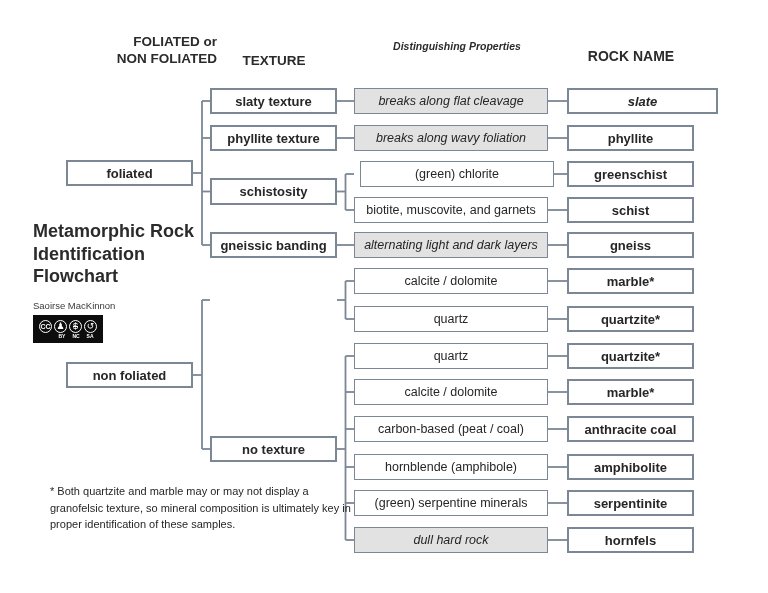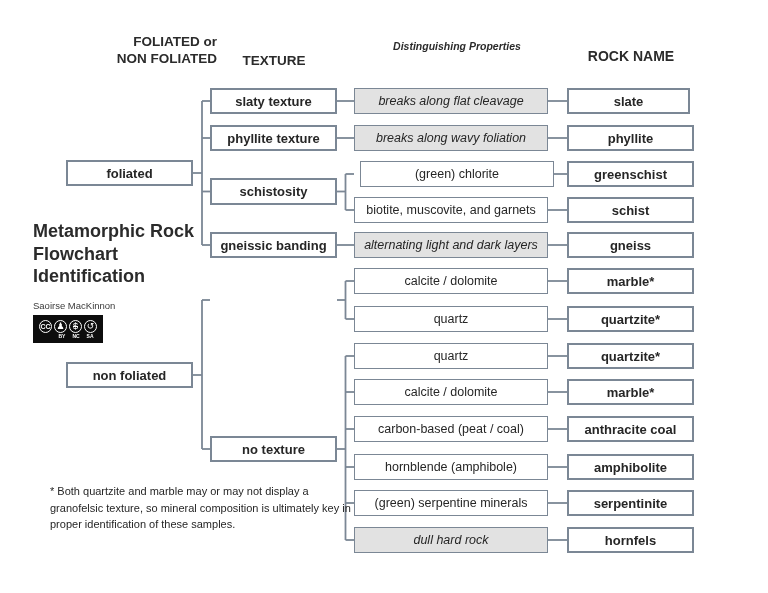--- a/index.html
+++ b/index.html
@@ -117,21 +117,21 @@
     <span>gneissic banding</span>
   </div>
   <div class="box strong-box" style="left:210px;top:436px;width:127px;height:26px">
     <span>no texture</span>
   </div>
 
   <div id="rows-container">
       <div class="box shaded" style="left: 354px; top: 88px; width: 194px; height: 26px;">
         <span>breaks along flat cleavage</span>
       </div>
-      <div class="box strong-box" style="left: 567px; top: 88px; width: 123px; height: 26px;">
+      <div class="box strong-box" style="left: 567px; top: 88px; width: 151px; height: 26px; font-style: italic;">
         <span>slate</span>
       </div>
       <div class="box shaded" style="left: 354px; top: 125px; width: 194px; height: 26px;">
         <span>breaks along wavy foliation</span>
       </div>
       <div class="box strong-box" style="left: 567px; top: 125px; width: 127px; height: 26px;">
         <span>phyllite</span>
       </div>
       <div class="box" style="left: 360px; top: 161px; width: 194px; height: 26px;">
         <span>(green) chlorite</span>
@@ -196,22 +196,22 @@
       <div class="box shaded" style="left: 354px; top: 527px; width: 194px; height: 26px;">
         <span>dull hard rock</span>
       </div>
       <div class="box strong-box" style="left: 567px; top: 527px; width: 127px; height: 26px;">
         <span>hornfels</span>
       </div>
     </div>
 
   <div class="title">
     <div>Metamorphic Rock</div>
+    <div>Identification</div>
     <div>Flowchart</div>
-    <div>Identification</div>
   </div>
 
   <div class="credit-name">Saoirse MacKinnon</div>
   <div class="cc-badge">
     <div class="cc-circles">
       <span class="cc-circle">CC</span>
       <span class="cc-circle glyph">♟</span>
       <span class="cc-circle glyph" style="text-decoration:line-through">$</span>
       <span class="cc-circle glyph">↺</span>
     </div>

